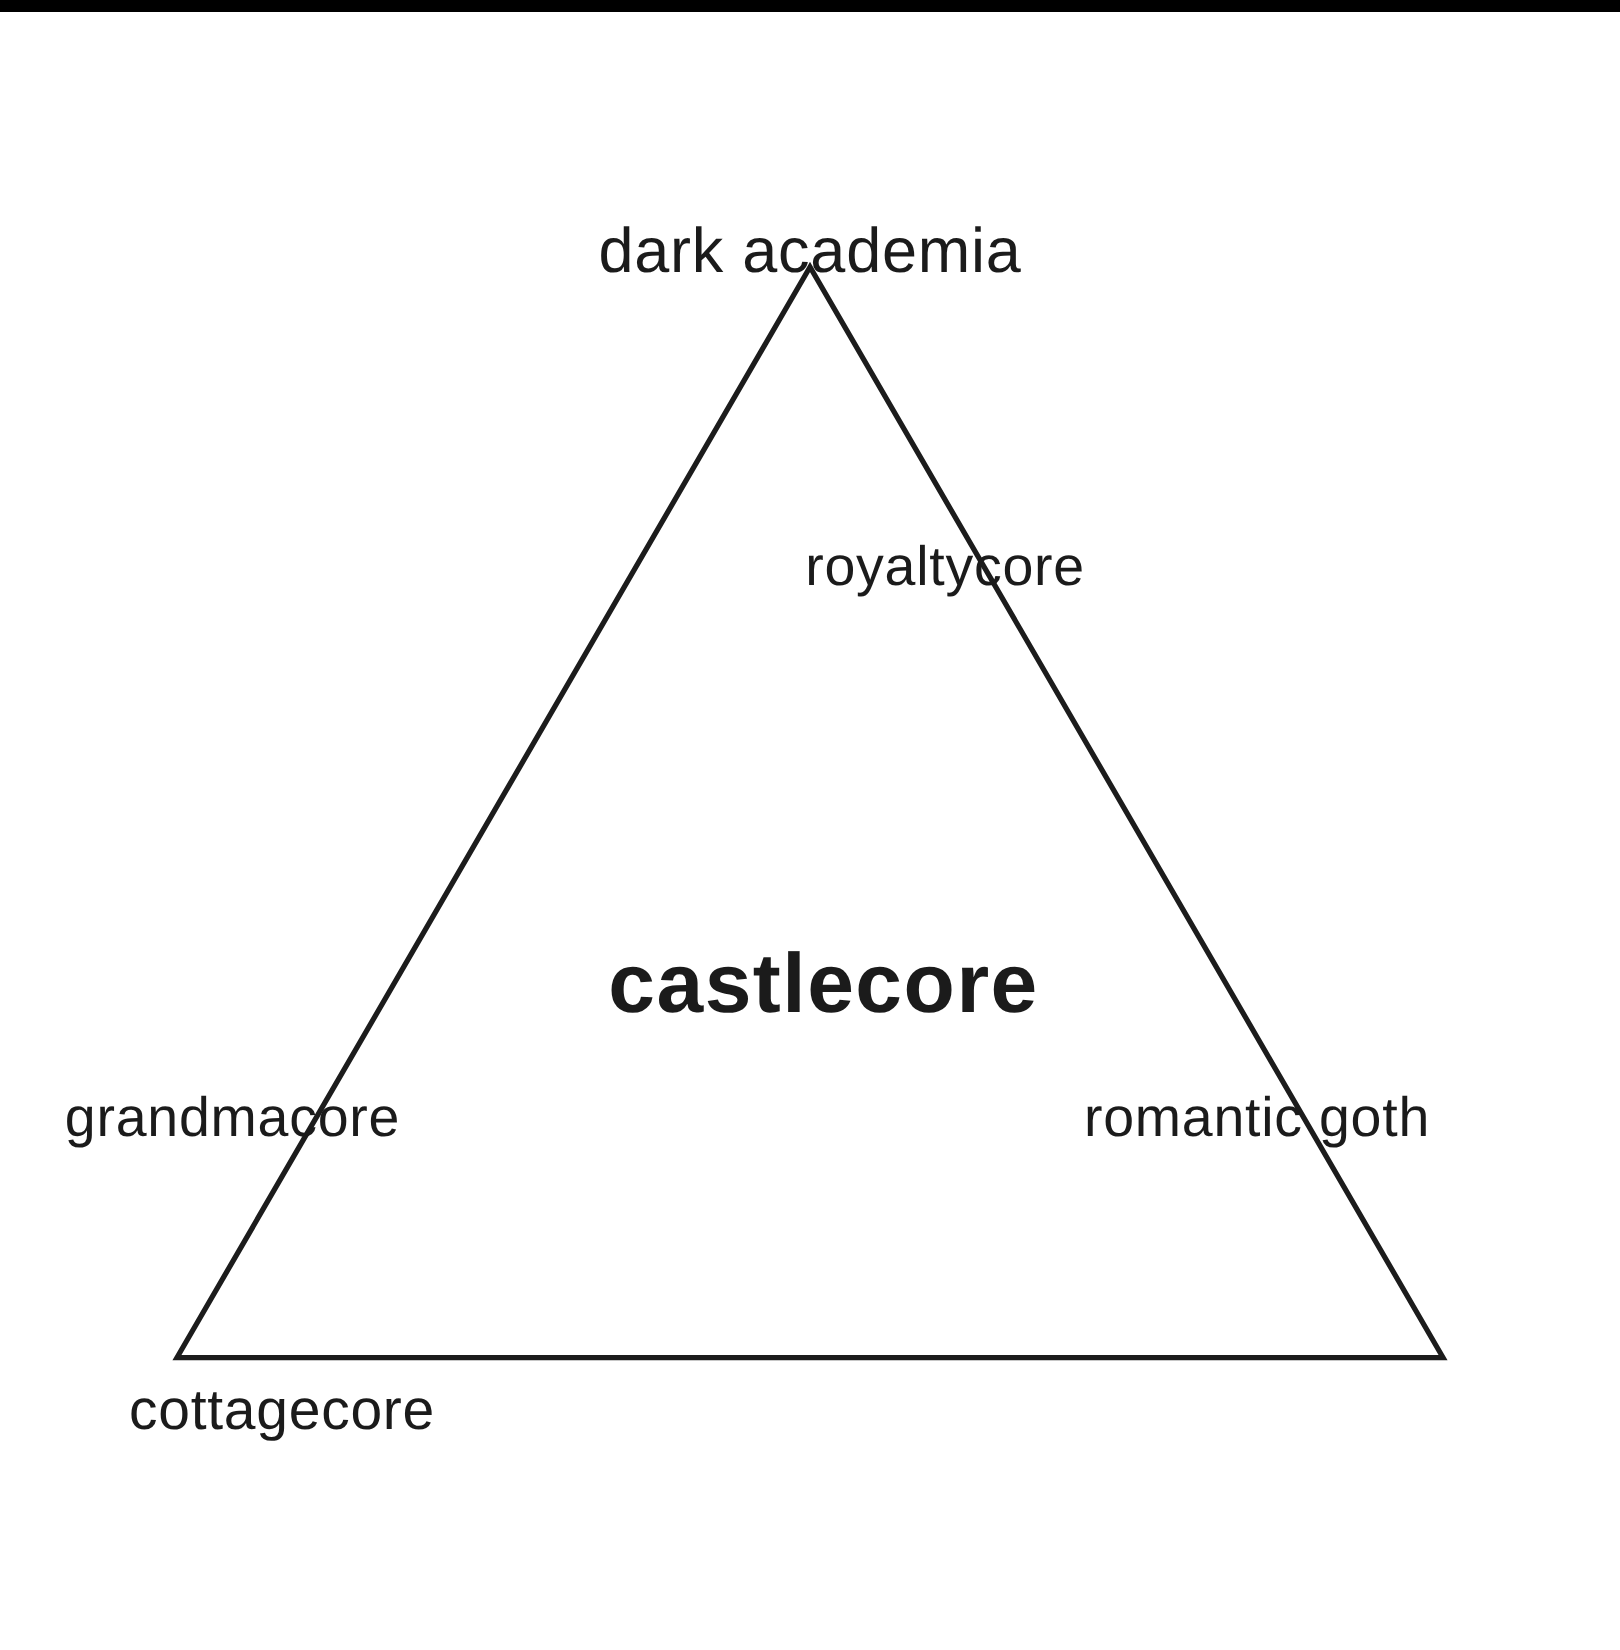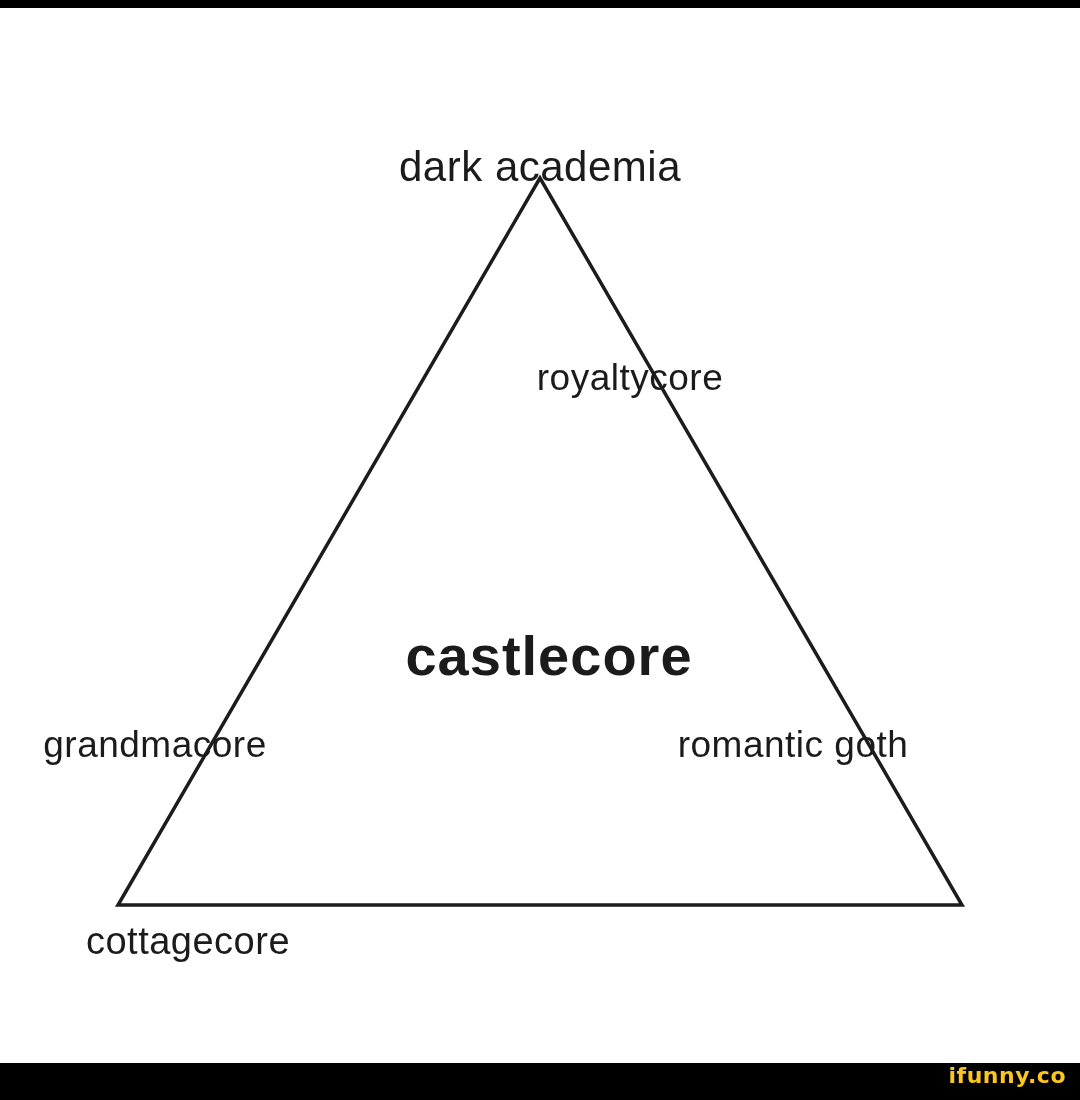--- a/index.html
+++ b/index.html
@@ -54,21 +54,21 @@
     position: absolute;
     transform: translate(-50%, -50%);
     white-space: nowrap;
     font-weight: 400;
     letter-spacing: 0.5px;
   }
   .label-top        { left: 540px; top: 143px; font-size: 42px; margin-top: 24px; }
   .label-upper-right{ left: 630px; top: 378px; font-size: 37px; }
   .label-center     { left: 549px; top: 655px; font-size: 56px; font-weight: 800; letter-spacing: 1px; }
   .label-mid-left   { left: 155px; top: 745px; font-size: 37px; text-align: center; }
-  .label-mid-right  { left: 793px; top: 745px; font-size: 37px; }
+  .label-mid-right  { left: 838px; top: 745px; font-size: 37px; }
   .label-lower      { left: 443px; top: 833px; font-size: 37px; }
   .label-bottom-left{ left: 188px; top: 941px; font-size: 38px; }
   .label-bottom-right{ left: 951px; top: 941px; font-size: 42px; }
 </style>
 </head>
 <body>
 
 <div id="canvas">
 
   <div class="top-bar" style="background: rgb(0, 0, 0);"></div>
@@ -84,17 +84,14 @@
   <div class="label label-upper-right">royaltycore</div>
 
   <div class="label label-mid-left">grandmacore</div>
 
   <div class="label label-mid-right">romantic goth</div>
 
 
   <div class="label label-bottom-left">cottagecore</div>
 
 
-  <div class="bottom-bar" style="background: rgb(0, 0, 0);">
-    <span class="watermark" style="color: rgb(252, 198, 29);">ifunny.co</span>
-  </div>
 
 </div>
 
 </body></html>

